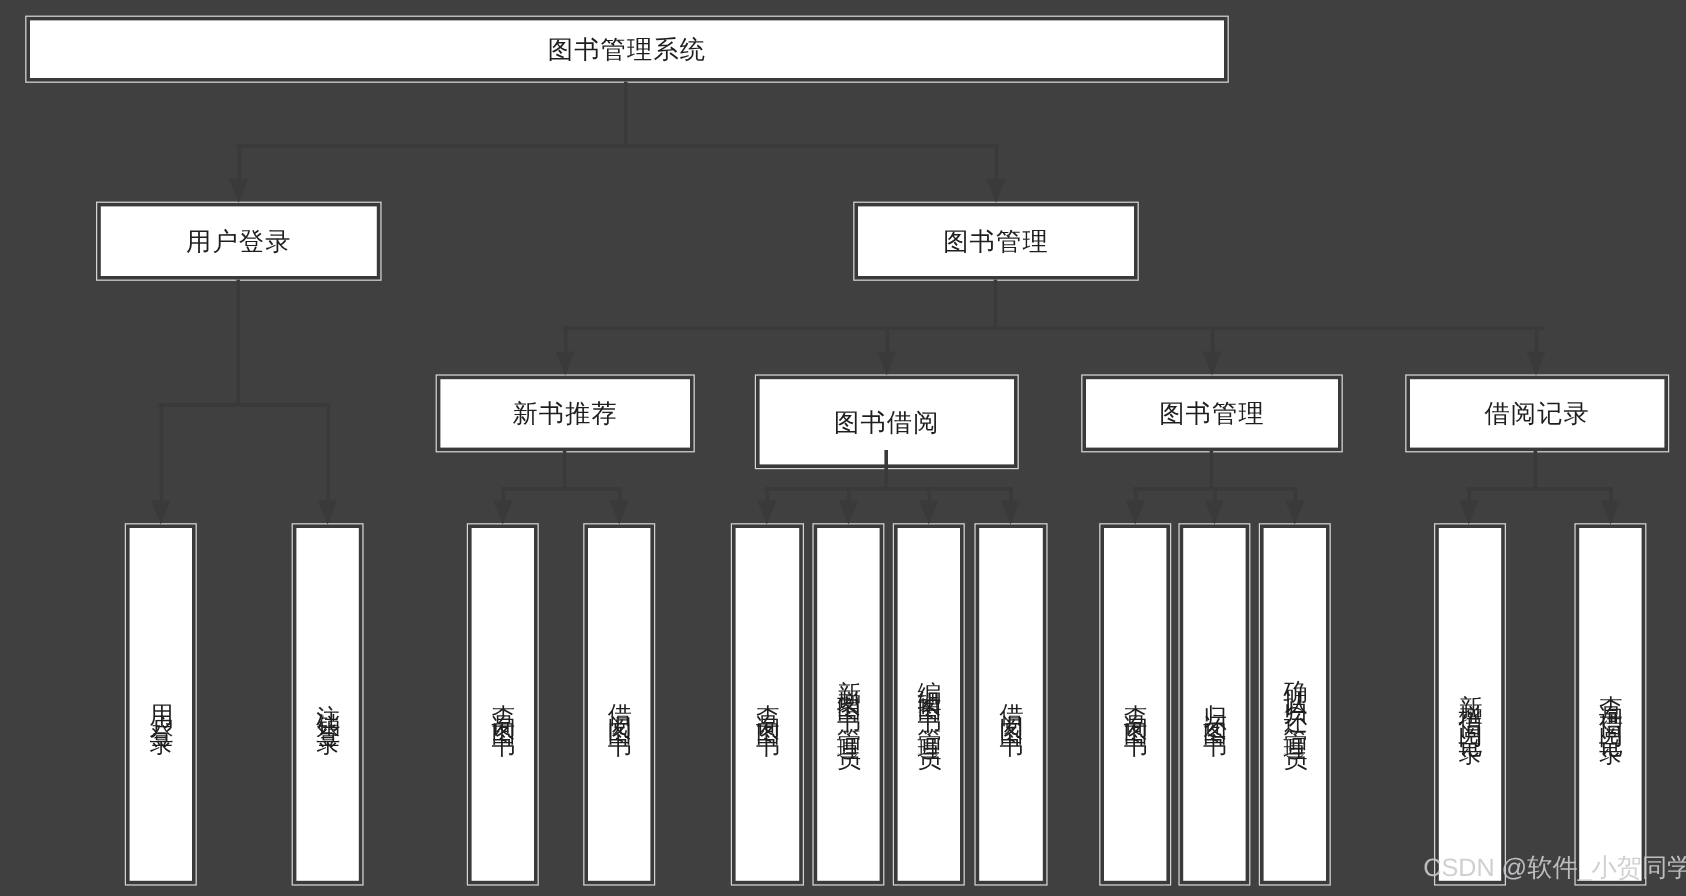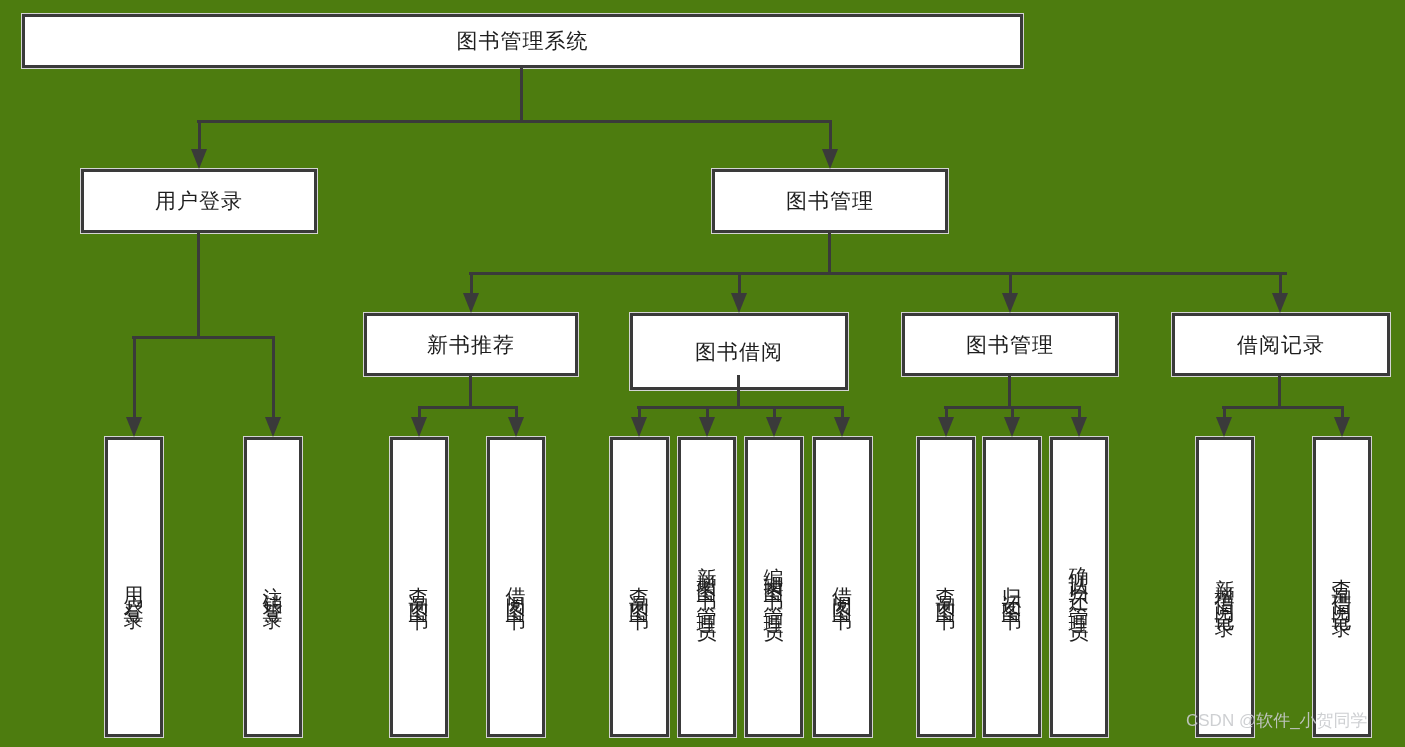--- a/index.html
+++ b/index.html
@@ -1,17 +1,17 @@
 <!DOCTYPE html>
 <html><head>
 <meta charset="utf-8">
 <style>
   html,body{margin:0;padding:0;background:#ffffff;}
   #canvas{
-    position:relative;width:1405px;height:747px;background:#4d7c0f;overflow:hidden;
+    position:relative;width:1405px;height:747px;background:#404040;overflow:hidden;
     font-family:"Liberation Sans","DejaVu Sans",sans-serif;color:#1e1e1e;
   }
   .box{
     position:absolute;background:#ffffff;border:3px solid #3a3a3a;box-sizing:border-box;
     display:flex;align-items:center;justify-content:center;
     font-size:21px;letter-spacing:1px;color:#1e1e1e;
     box-shadow:0 0 0 1px #d4d4d4;
   }
   .leaf{
     position:absolute;background:#ffffff;border:3px solid #3a3a3a;box-sizing:border-box;
@@ -22,21 +22,21 @@
     writing-mode:vertical-rl;text-orientation:mixed;
     font-size:20px;letter-spacing:8px;line-height:1;color:#1e1e1e;white-space:nowrap;
   }
   .hline{position:absolute;height:3px;background:#3a3a3a;}
   .vline{position:absolute;width:3px;background:#3a3a3a;}
   .ahead{position:absolute;width:0;height:0;
     border-left:8px solid transparent;border-right:8px solid transparent;
     border-top:20px solid #3a3a3a;}
   .watermark{
     position:absolute;left:1186px;top:709px;width:215px;
-    font-size:17px;color:#c9cbce;white-space:nowrap;z-index:10;opacity:0.9;
+    font-size:21px;color:#c9cbce;white-space:nowrap;z-index:10;opacity:0.9;
   }
 </style>
 </head>
 <body>
 
 <div id="canvas">
 
   <div class="box" style="left:22px;top:14px;width:1001px;height:54px;">
     <span>图书管理系统</span>
   </div>

